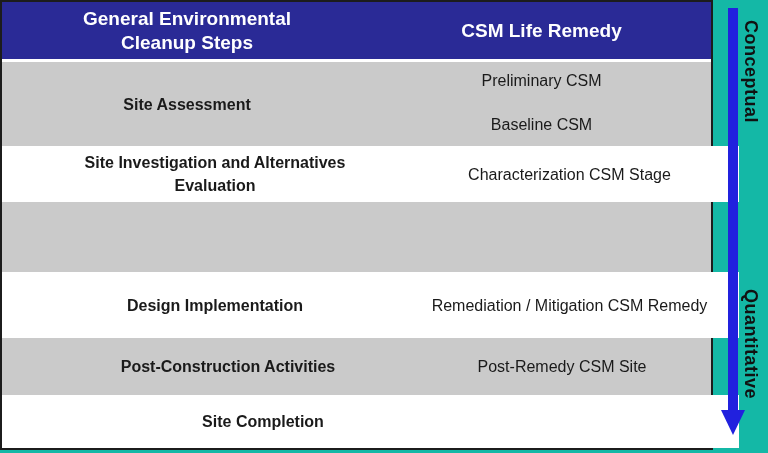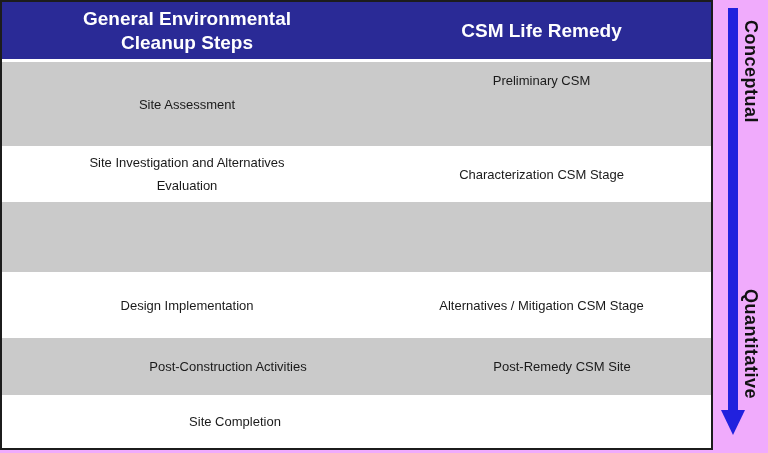--- a/index.html
+++ b/index.html
@@ -17,21 +17,21 @@
     font-family: "Liberation Sans", sans-serif;
     width: 768px;
     height: 453px;
     overflow: hidden;
     position: relative;
   }
   .canvas {
     position: absolute;
     left: 0; top: 0;
     width: 768px; height: 453px;
-    background: #f0abfc;
+    background: #14b8a6;
   }
   .csm-table {
     position: absolute;
     left: 0; top: 0;
     width: 713px;
     height: 450px;
     border: 2px solid var(--border-color);
     background: var(--row-white);
     display: flex;
     flex-direction: column;
@@ -40,41 +40,41 @@
     display: flex;
     flex-direction: row;
     width: 100%;
   }
   .cell {
     display: flex;
     align-items: center;
     justify-content: center;
     text-align: center;
     color: var(--body-text);
-    font-size: 13px;
+    font-size: 16px;
     line-height: 23px;
   }
-  .cell-left  { width: 370px; }
+  .cell-left  { width: 370px; font-weight: bold; }
   .cell-right { flex: 1; }
   .pre { white-space: pre-line; }
 
   .header-row {
     height: 57px;
     background: var(--header-bg);
   }
   .header-row .cell {
     color: var(--header-text);
     font-weight: bold;
     font-size: 19px;
     line-height: 24px;
   }
   .header-sep { height: 3px; background: #FFFFFF; width: 100%; }
 
   .shade-gray  { background: var(--row-gray); }
-  .shade-white { background: var(--row-white); }
+  .shade-white { background: var(--row-white); margin-left: 28px; }
 
   .row-1 { height: 84px; }
   .row-2 { height: 56px; }
   .row-3 { height: 70px; }
   .row-4 { height: 66px; }
   .row-5 { height: 57px; padding-left: 41px; }
   .row-6 { flex: 1; padding-left: 48px; }
 
   .stacked {
     flex-direction: column;
@@ -129,35 +129,36 @@
 Cleanup Steps</div>
       <div class="cell cell-right">CSM Life Remedy</div>
     </div>
 
     <div class="header-sep"></div>
 
     <div class="trow row-1 shade-gray">
       <div class="cell cell-left">Site Assessment</div>
       <div class="cell cell-right stacked">
         <div class="stack-item">Preliminary CSM</div>
+        <div class="stack-item">Baseline CSM</div>
       </div>
     </div>
 
     <div class="trow row-2 shade-white">
       <div class="cell cell-left pre">Site Investigation and Alternatives
 Evaluation</div>
       <div class="cell cell-right">Characterization CSM Stage</div>
     </div>
 
     <div class="trow row-3 shade-gray">
     </div>
 
     <div class="trow row-4 shade-white">
       <div class="cell cell-left">Design Implementation</div>
-      <div class="cell cell-right">Alternatives / Mitigation CSM Stage</div>
+      <div class="cell cell-right">Remediation / Mitigation CSM Remedy</div>
     </div>
 
     <div class="trow row-5 shade-gray">
       <div class="cell cell-left">Post-Construction Activities</div>
       <div class="cell cell-right">Post-Remedy CSM Site</div>
     </div>
 
     <div class="trow row-6 shade-white">
       <div class="cell cell-left">Site Completion</div>
       <div class="cell cell-right"></div>

